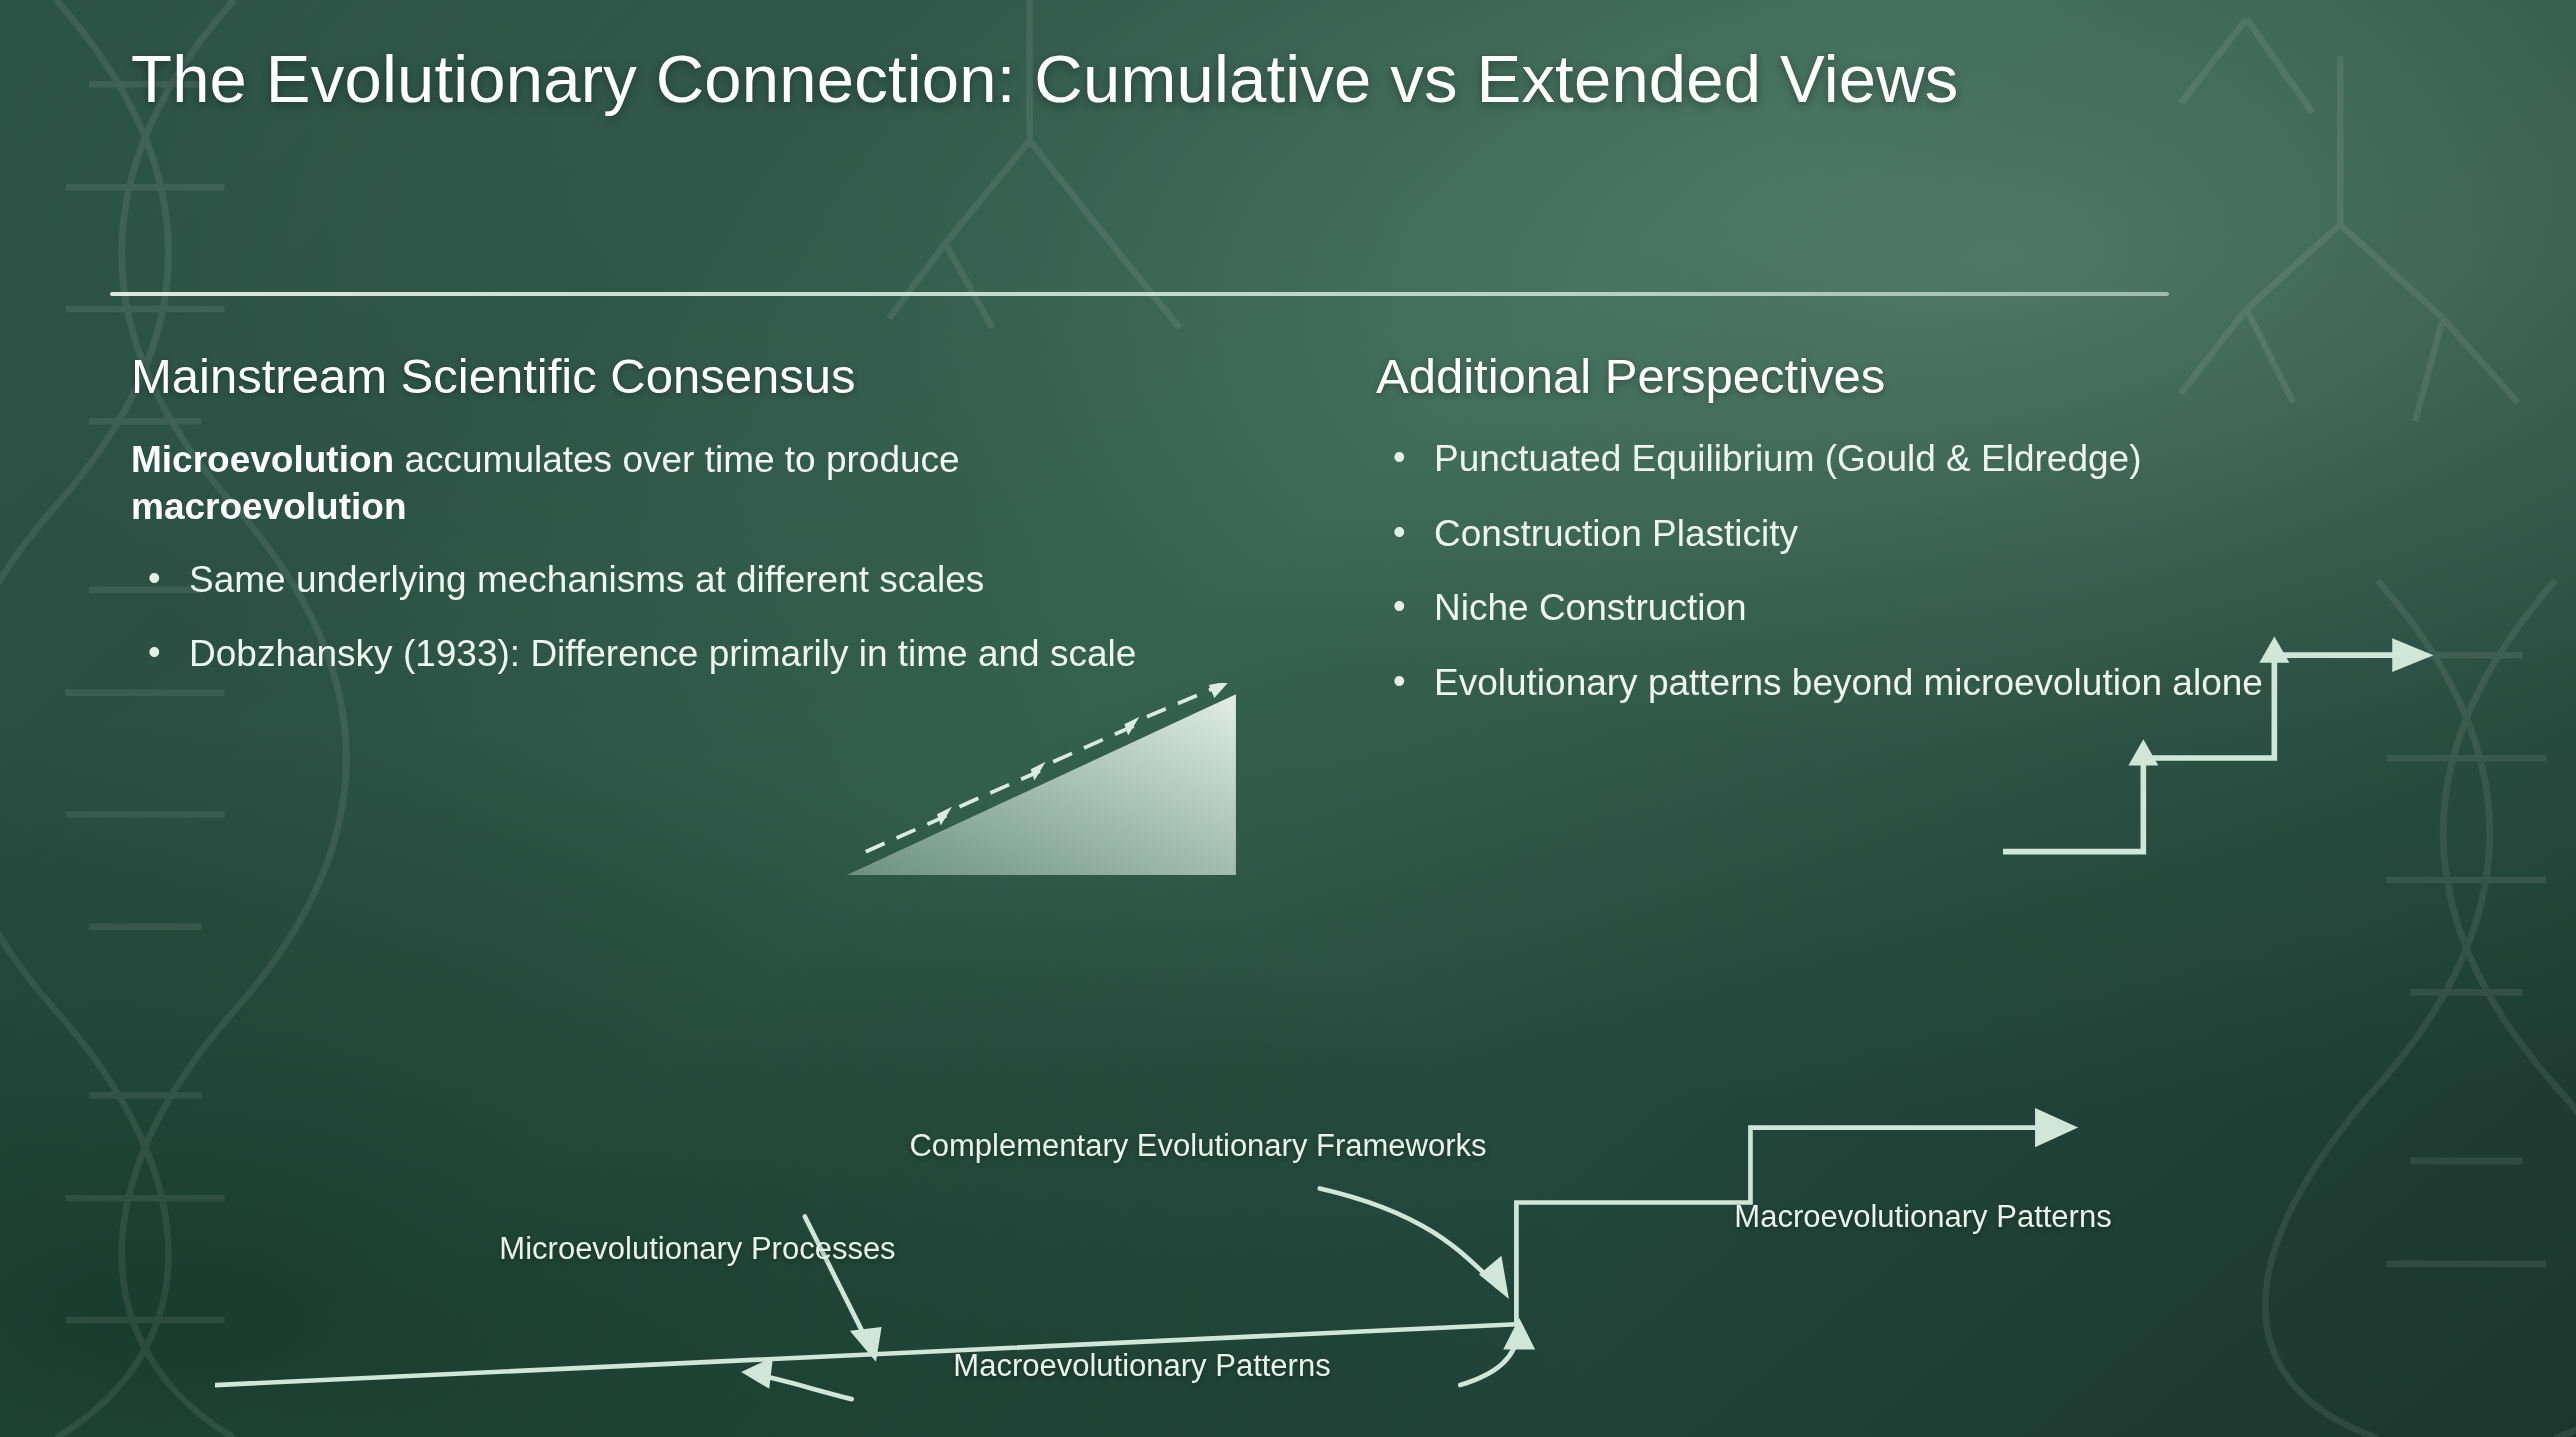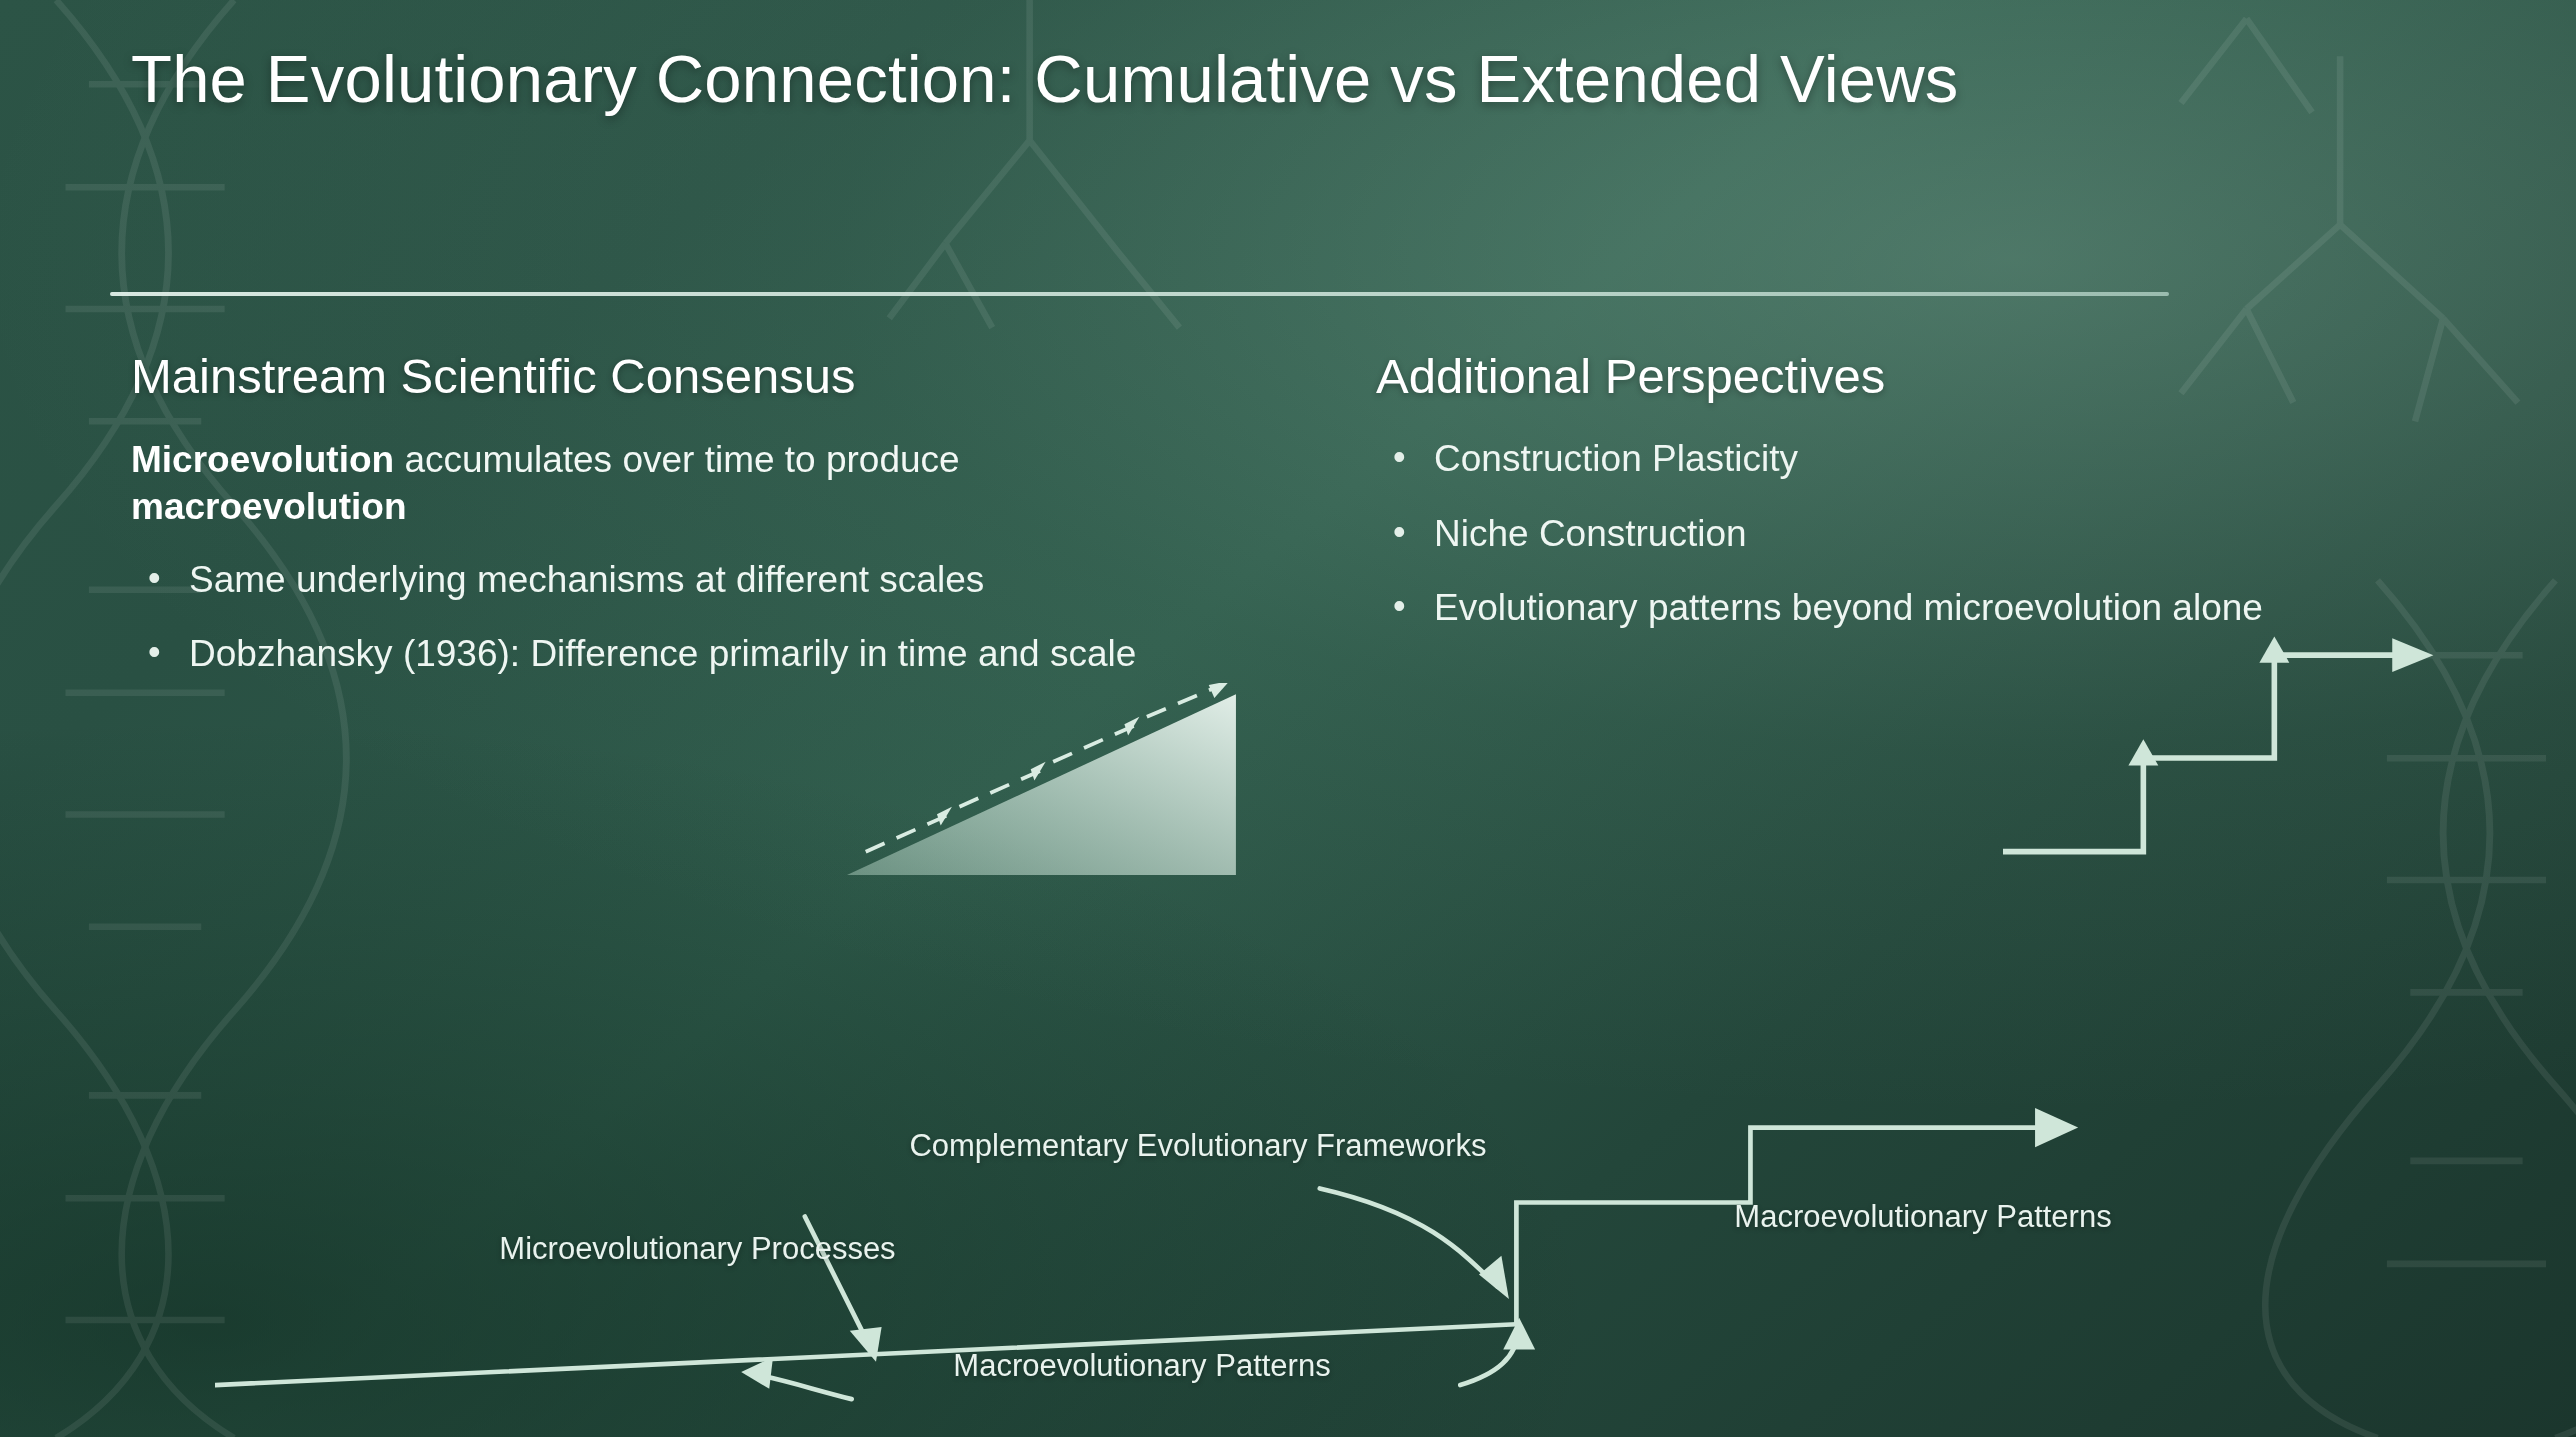--- a/index.html
+++ b/index.html
@@ -188,27 +188,28 @@
 
   <div class="col col-left">
     <h2 class="col-head">Mainstream Scientific Consensus</h2>
 
     <p class="lead">
       <b>Microevolution</b><span> accumulates over time to produce </span><b>macroevolution</b>
     </p>
 
     <ul class="bullets">
       <li>Same underlying mechanisms at different scales</li>
-      <li>Dobzhansky (1936): Difference primarily in time and scale</li>
+      <li>Dobzhansky (1933): Difference primarily in time and scale</li>
     </ul>
   </div>
 
   <div class="col col-right">
     <h2 class="col-head">Additional Perspectives</h2>
     <ul class="bullets">
+      <li>Punctuated Equilibrium (Gould &amp; Eldredge)</li>
       <li>Construction Plasticity</li>
       <li>Niche Construction</li>
       <li>Evolutionary patterns beyond microevolution alone</li>
     </ul>
   </div>
 
   <div class="triangle-graphic">
     <svg viewBox="0 0 430 230" xmlns="http://www.w3.org/2000/svg">
       <defs>
         <linearGradient id="triGrad" x1="0" y1="1" x2="1" y2="0">

